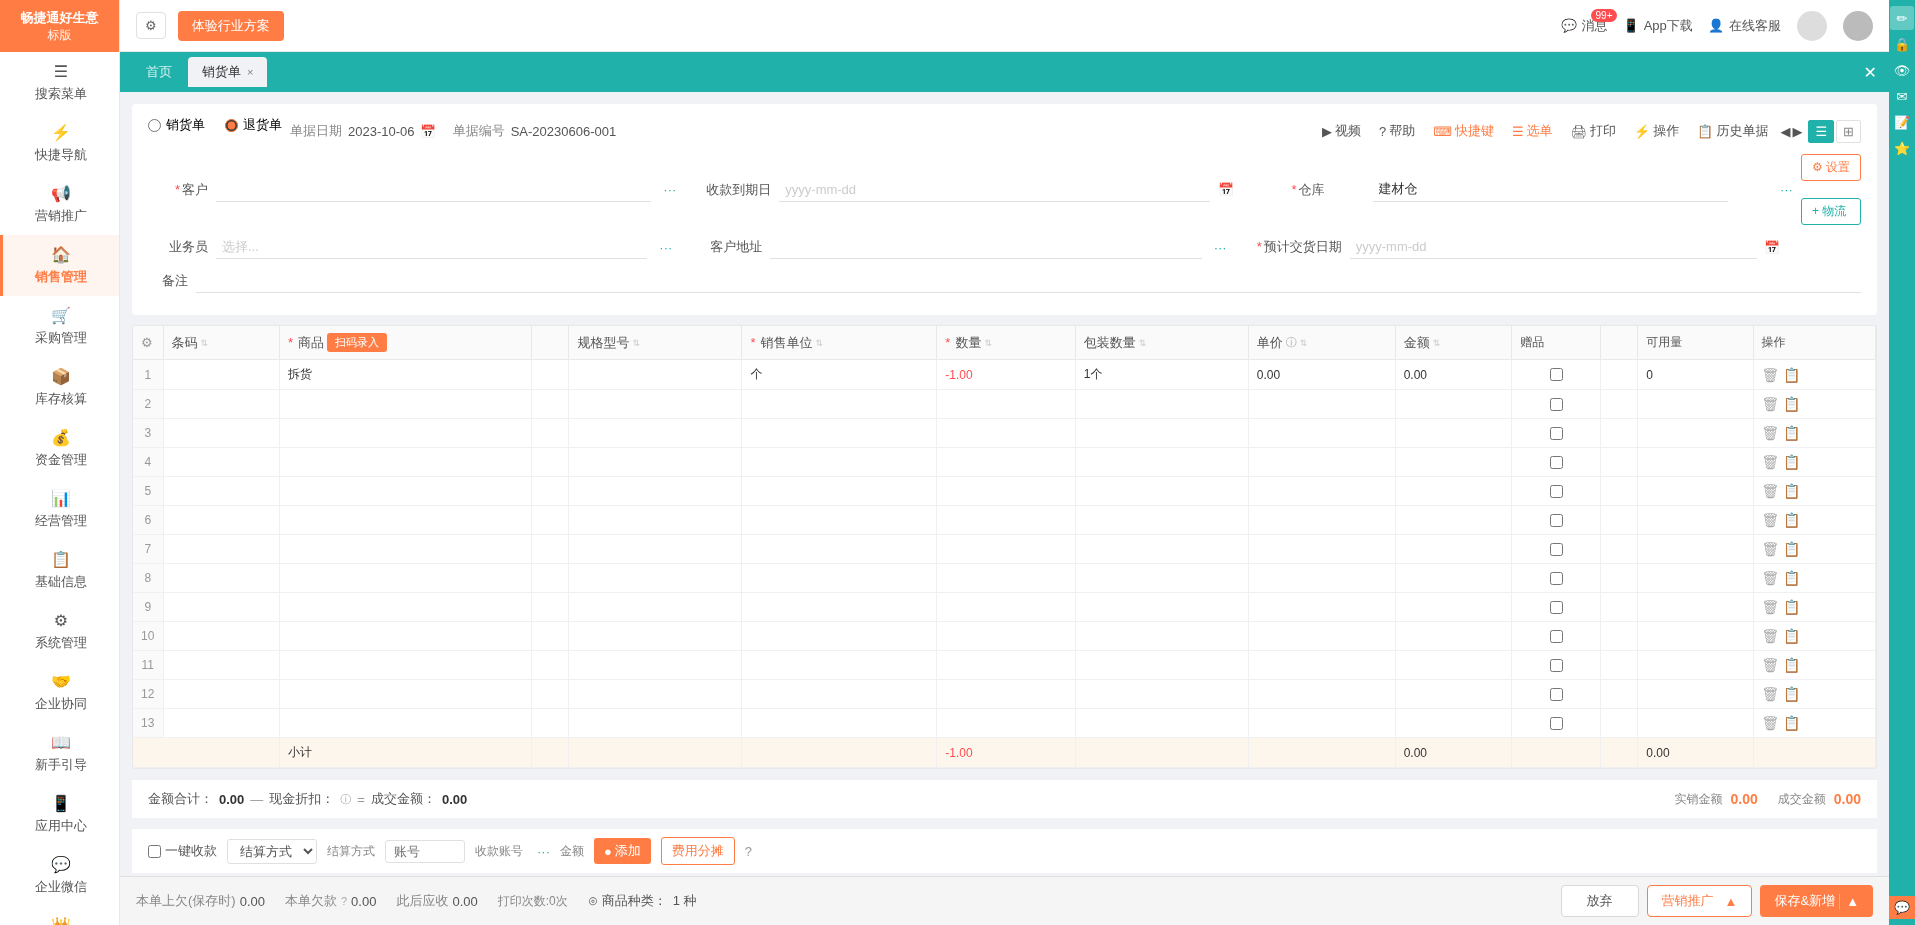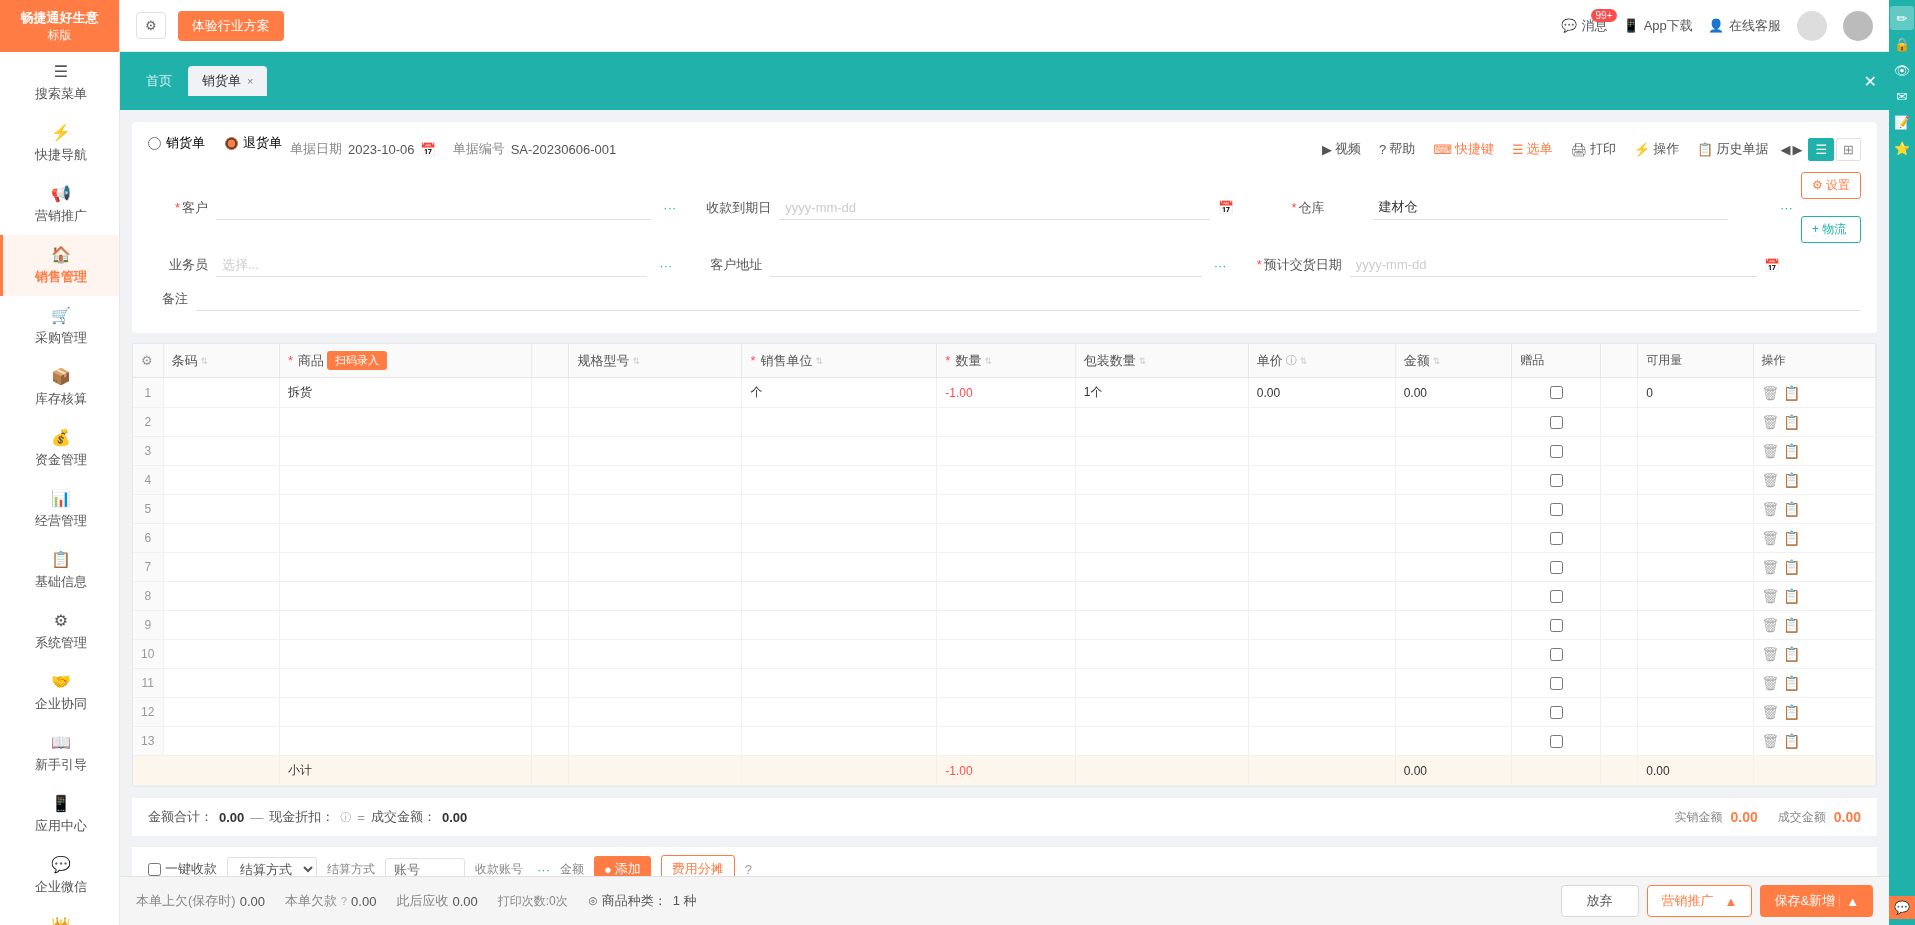--- a/index.html
+++ b/index.html
@@ -23,21 +23,21 @@
     .company-select span { flex: 1; }
     .company-select .arrow { color: #999; font-size: 10px; }
     .gear-btn { border: 1px solid #e0e0e0; border-radius: 4px; padding: 5px 8px; cursor: pointer; color: #666; background: #fff; }
     .trial-btn { background: #ff7d45; color: #fff; border: none; border-radius: 4px; padding: 6px 14px; cursor: pointer; font-size: 13px; }
     .topbar-right { margin-left: auto; display: flex; align-items: center; gap: 16px; color: #555; }
     .topbar-right .item { display: flex; align-items: center; gap: 4px; cursor: pointer; position: relative; }
     .badge { background: #ff4d4f; color: #fff; border-radius: 10px; font-size: 10px; padding: 1px 5px; position: absolute; top: -8px; right: -10px; }
     .avatar { width: 30px; height: 30px; border-radius: 50%; background: #ddd; }
 
     
-    .tabbar { background: #20b2aa; display: flex; align-items: center; padding: 0 12px; height: 58px; flex-shrink: 0; gap: 2px; }
+    .tabbar { background: #20b2aa; display: flex; align-items: center; padding: 0 12px; height: 40px; flex-shrink: 0; gap: 2px; }
     .tab { padding: 6px 14px; border-radius: 4px 4px 0 0; cursor: pointer; color: #fff; opacity: 0.8; font-size: 13px; display: flex; align-items: center; gap: 6px; }
     .tab.active { background: #f0f2f5; color: #333; opacity: 1; }
     .tab .close { opacity: 0.6; font-size: 11px; }
     .tab.home { background: transparent; }
 
     
     .content { flex: 1; overflow-y: auto; background: #f0f2f5; padding: 12px; display: flex; flex-direction: column; gap: 10px; }
 
     
     .form-card { background: #fff; border-radius: 4px; padding: 12px 16px; }

